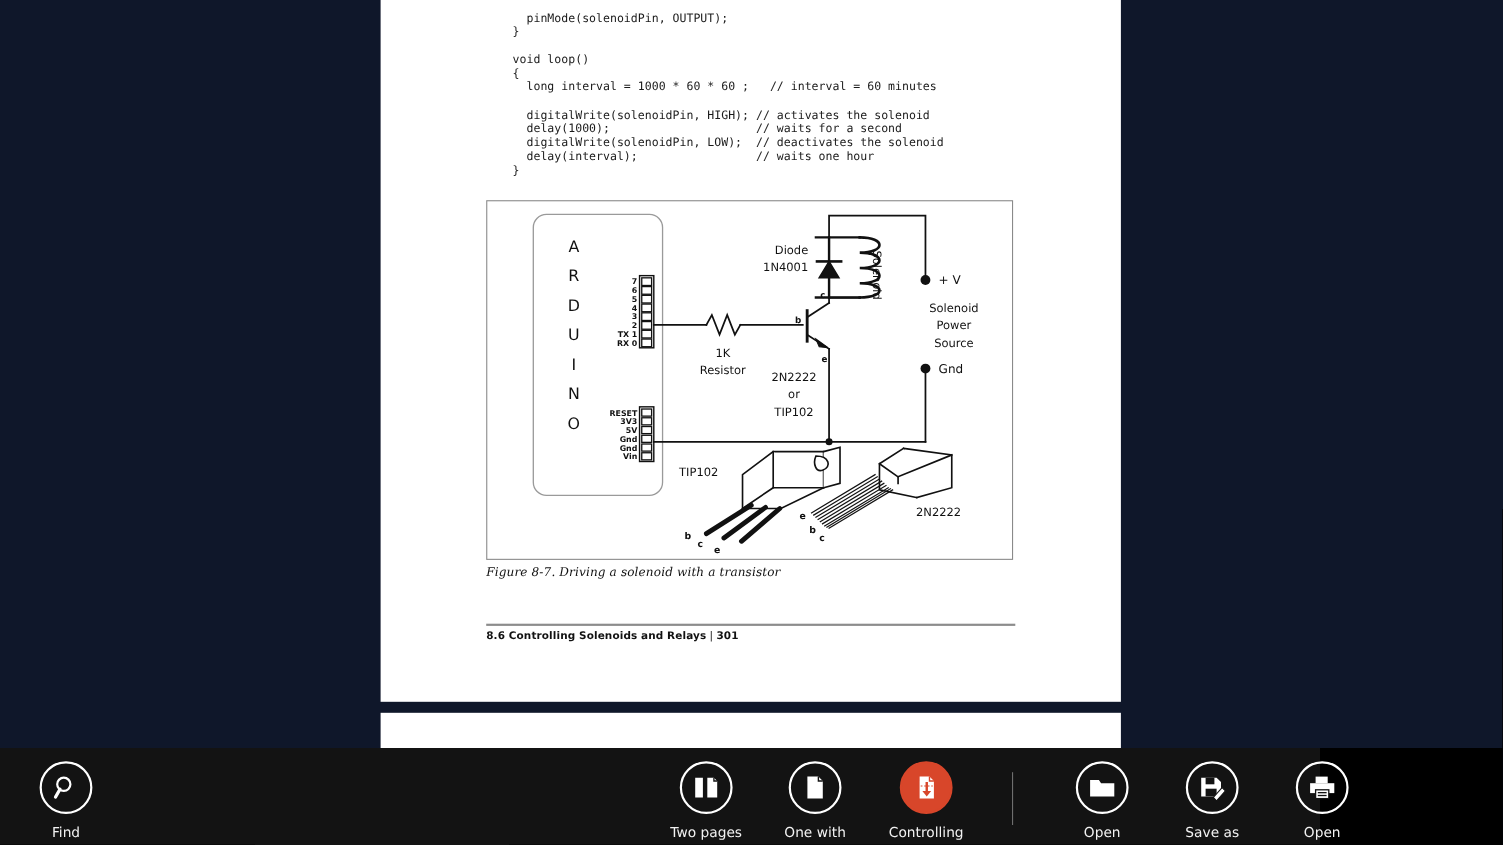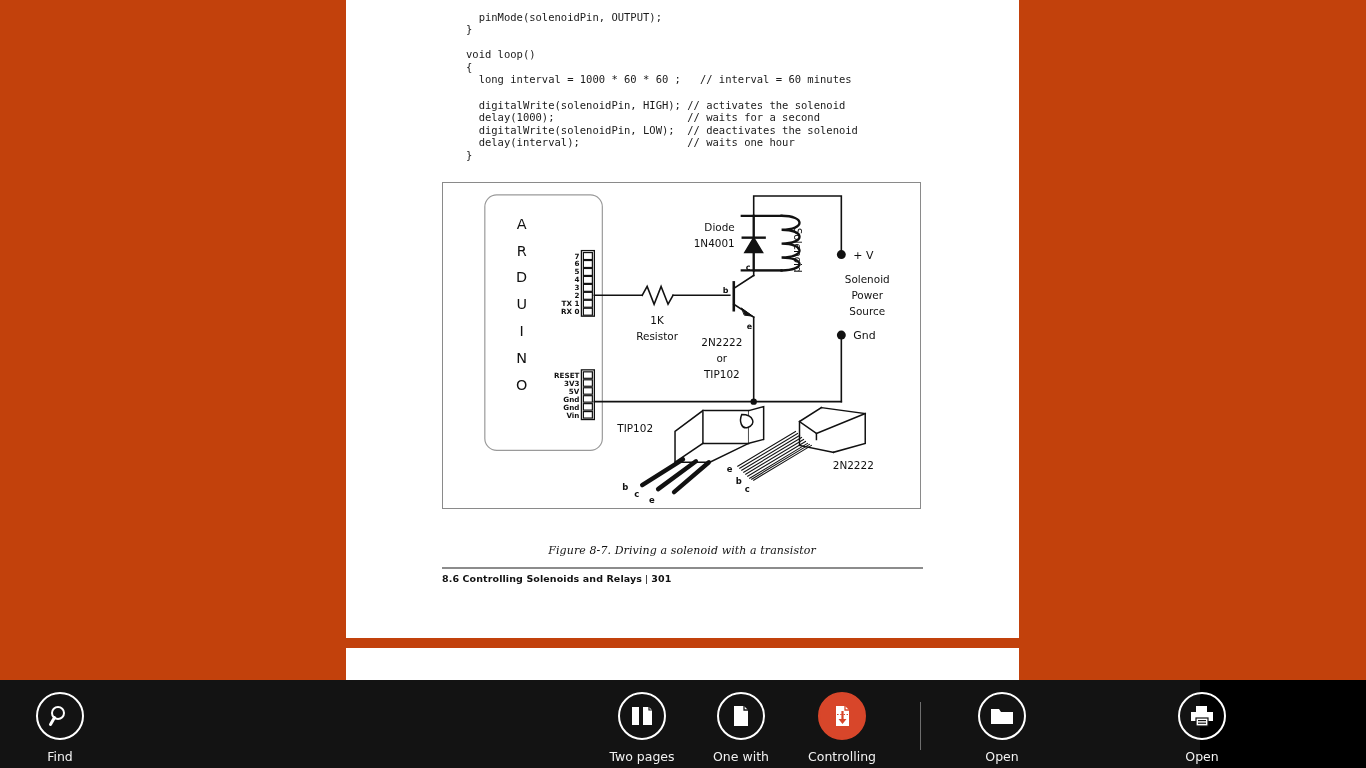--- a/index.html
+++ b/index.html
@@ -13,21 +13,21 @@
     position: relative;
     width: 1366px; height: 768px;
     background: #000000;
   }
 
   
   #reader-viewport {
     position: absolute;
     left: 0; top: 0;
     width: 1366px; height: 680px;
-    background: #c2410c;
+    background: #0f172a;
     overflow: hidden;
   }
 
   .doc-page {
     position: absolute;
     left: 346px;
     width: 673px;
     background: #ffffff;
   }
   #doc-page-1 { top: -88px; height: 726px; }
@@ -55,28 +55,27 @@
     height: 327px;
     border: 1.5px solid #8a8a8a;
     background: #ffffff;
     box-sizing: border-box;
   }
   .figure-svg { display: block; width: 100%; height: 100%; }
 
   .figure-caption {
     position: absolute;
     left: 96px;
-    top: 632px;
+    top: 602px;
     width: 480px;
     font-family: "DejaVu Serif", "Liberation Serif", serif;
     font-style: italic;
     font-size: 11px;
     color: #111;
     letter-spacing: .1px;
-    text-align: center;
   }
 
   .footer-rule {
     position: absolute;
     left: 96px;
     top: 655px;
     width: 481px;
     height: 1.5px;
     background: #8c8c8c;
   }
@@ -399,20 +398,31 @@
 
     <div class="bar-item" style="left:954px">
       <div class="bar-glyph">
         <svg width="26" height="22" viewBox="0 0 26 22">
           <path d="M2 4 H10 L12 7 H24 V19 H2 Z" fill="#fff"></path>
         </svg>
       </div>
       <div class="bar-label">Open</div>
     </div>
 
+    <div class="bar-item" style="left:1054px">
+      <div class="bar-glyph">
+        <svg width="26" height="24" viewBox="0 0 26 24">
+          <path d="M3 3 H17 L21 7 V20 H3 Z" fill="#fff"></path>
+          <rect x="7" y="3" width="8" height="6" fill="#131313"></rect>
+          <rect x="7" y="13" width="10" height="7" fill="#131313"></rect>
+          <path d="M14 21 L22 12 L25 15 L17 24 Z" fill="#fff" stroke="#131313" stroke-width="1"></path>
+        </svg>
+      </div>
+      <div class="bar-label">Save as</div>
+    </div>
 
     <div class="bar-item" style="left:1154px">
       <div class="bar-glyph">
         <svg width="26" height="24" viewBox="0 0 26 24">
           <rect x="7" y="2" width="11" height="6" fill="#fff"></rect>
           <rect x="2" y="8" width="22" height="9" fill="#fff"></rect>
           <rect x="7" y="14" width="12" height="8" fill="#fff" stroke="#131313" stroke-width="1.2"></rect>
           <rect x="9" y="16" width="8" height="1.2" fill="#131313"></rect>
           <rect x="9" y="18.6" width="8" height="1.2" fill="#131313"></rect>
         </svg>

